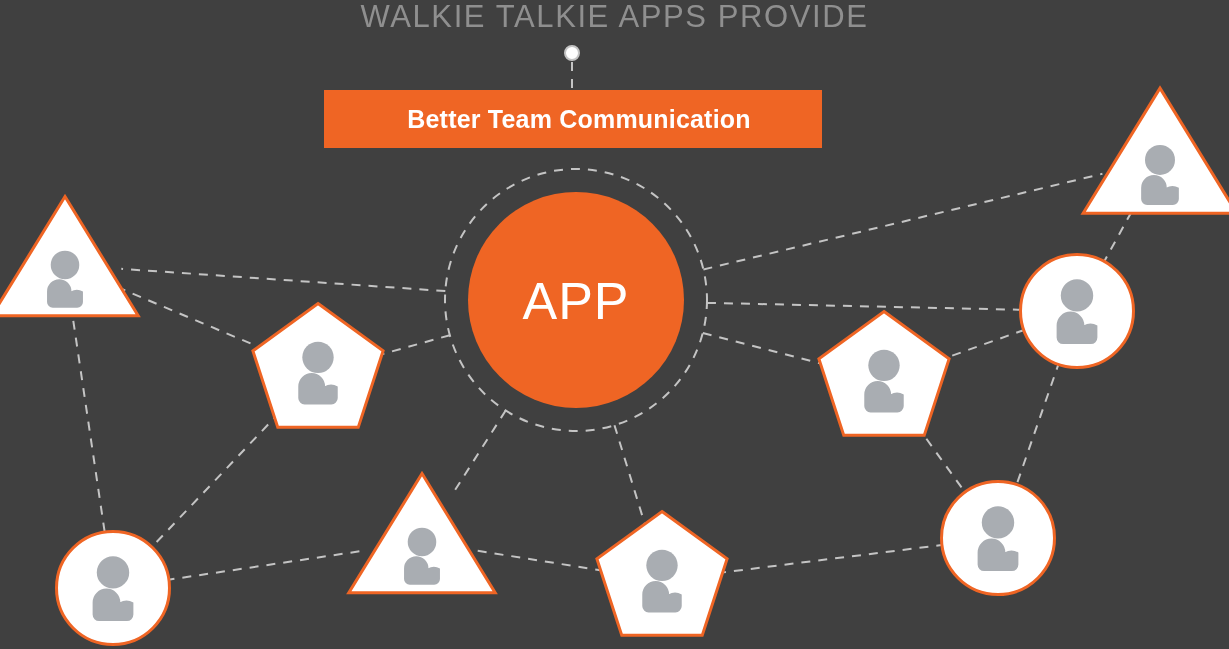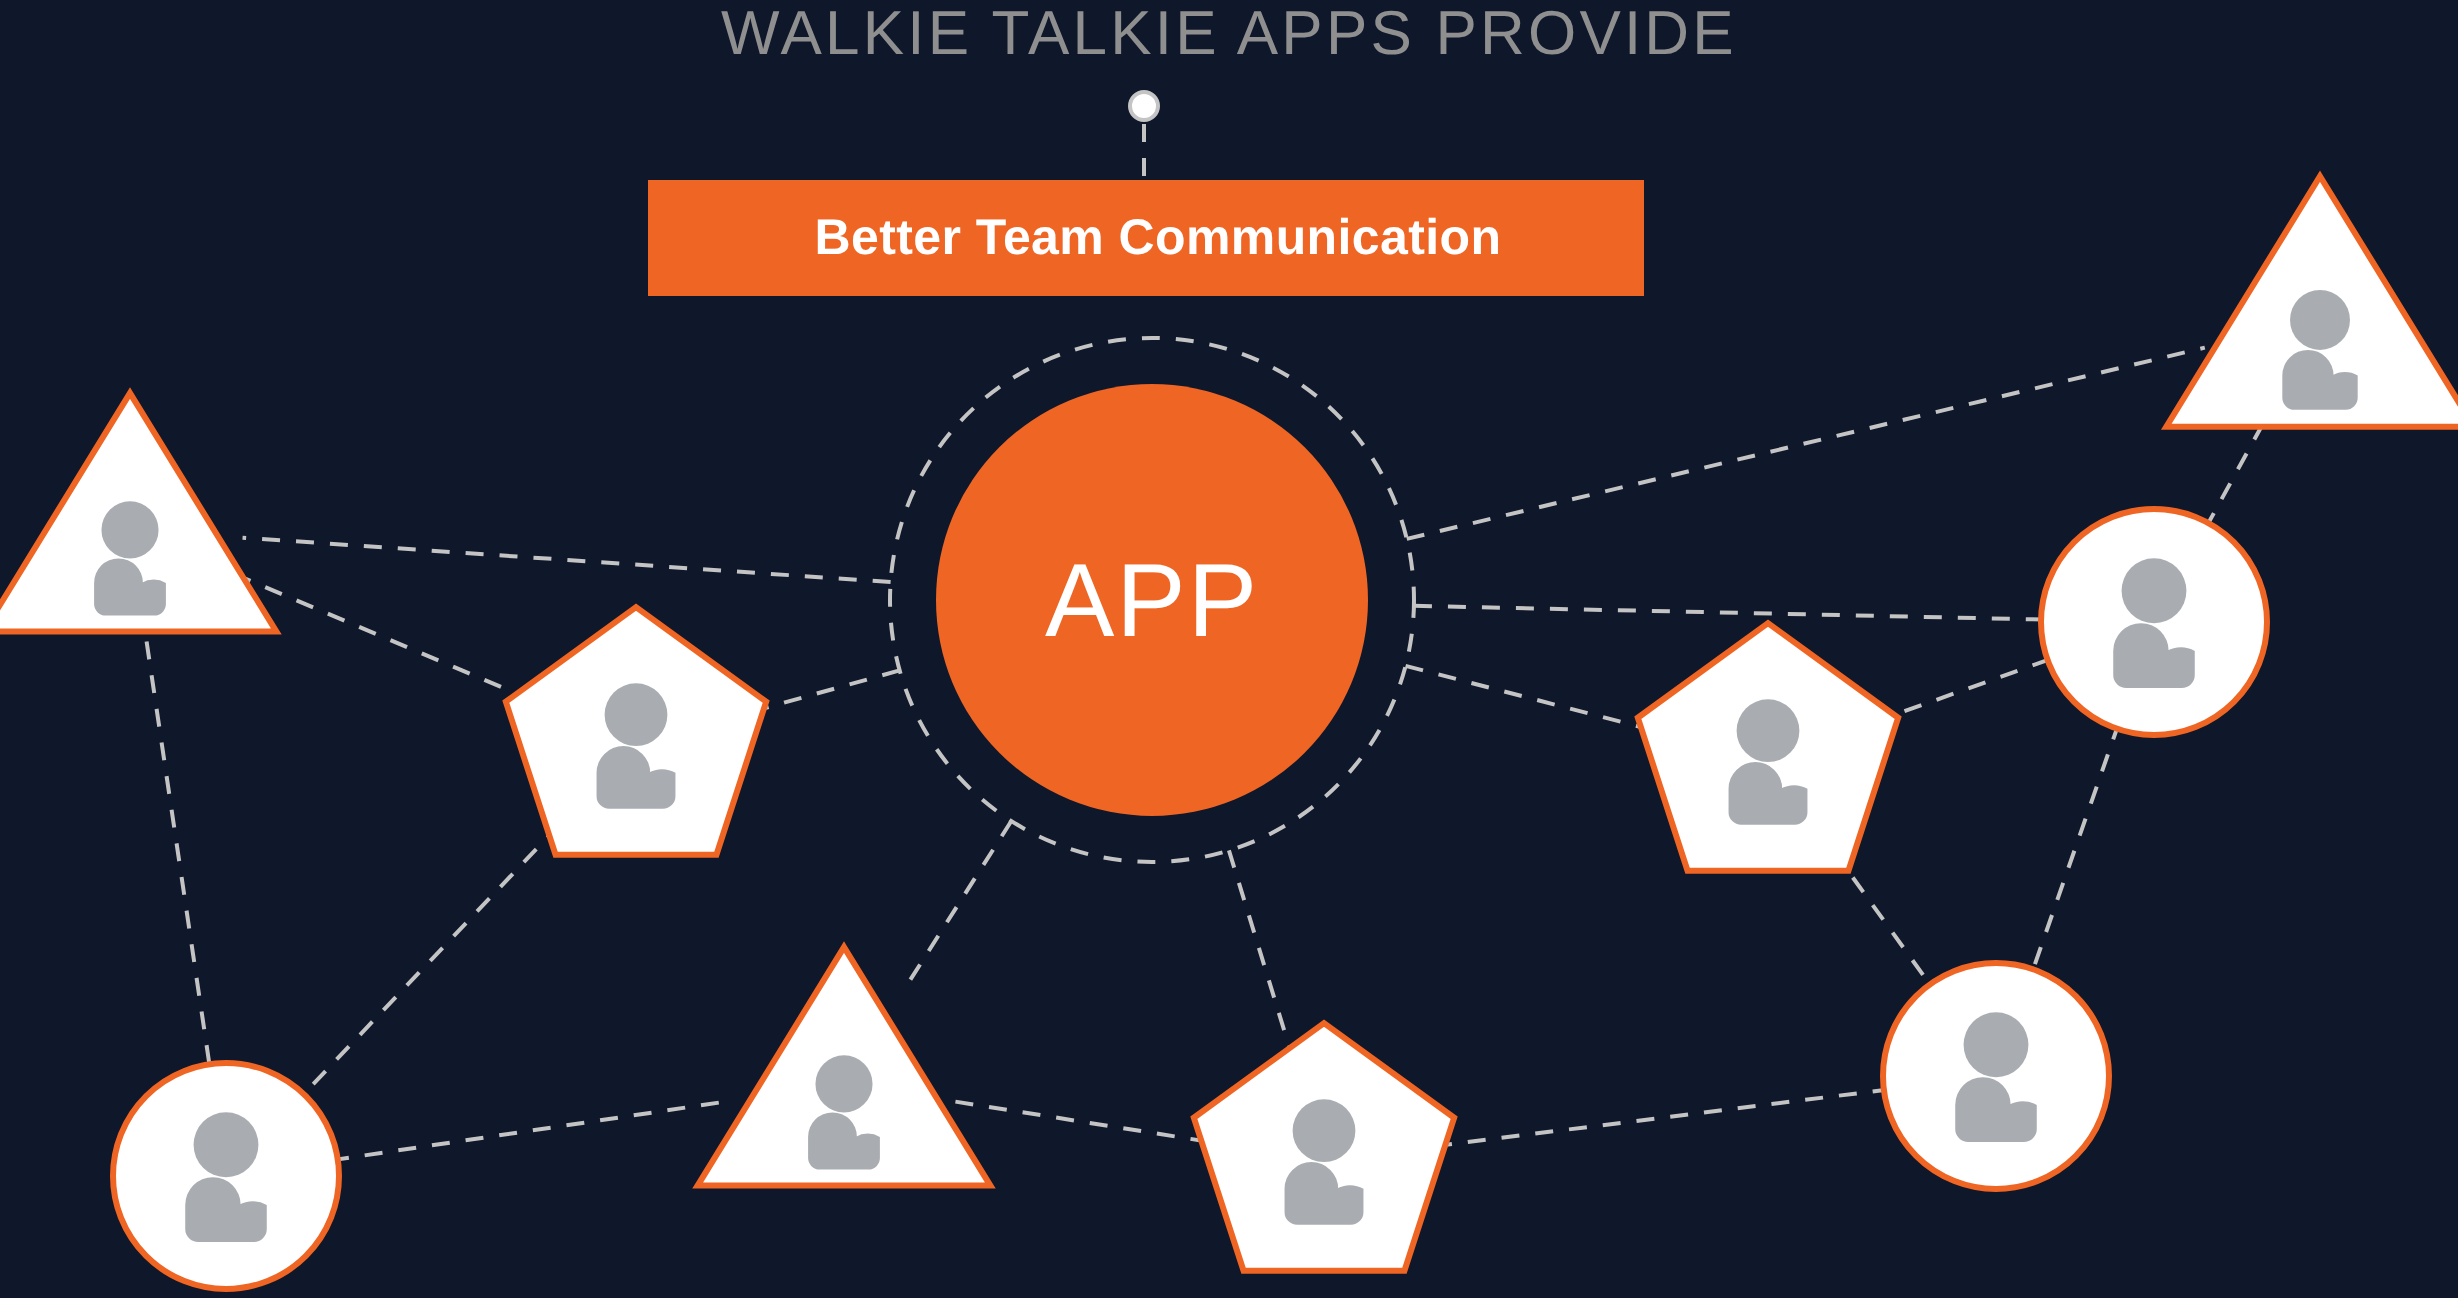--- a/index.html
+++ b/index.html
@@ -10,21 +10,21 @@
   body {
     width: 1229px;
     height: 649px;
     overflow: hidden;
     font-family: "Liberation Sans", sans-serif;
   }
   #stage {
     position: relative;
     width: 1229px;
     height: 649px;
-    background: #0f172a;
+    background: #404040;
   }
   #net {
     position: absolute;
     left: 0;
     top: 0;
     width: 1229px;
     height: 649px;
   }
   .headline {
     position: absolute;

